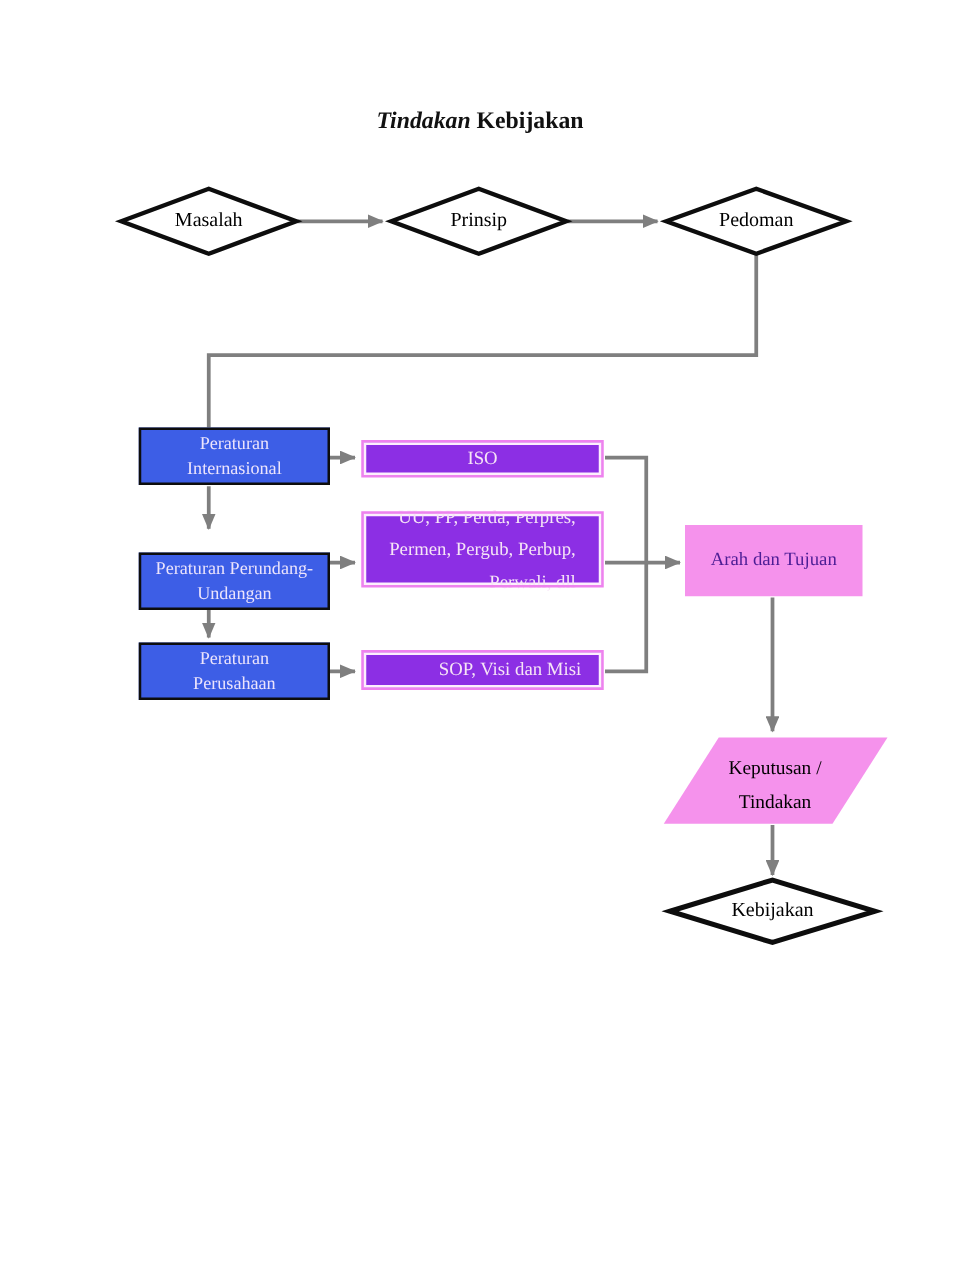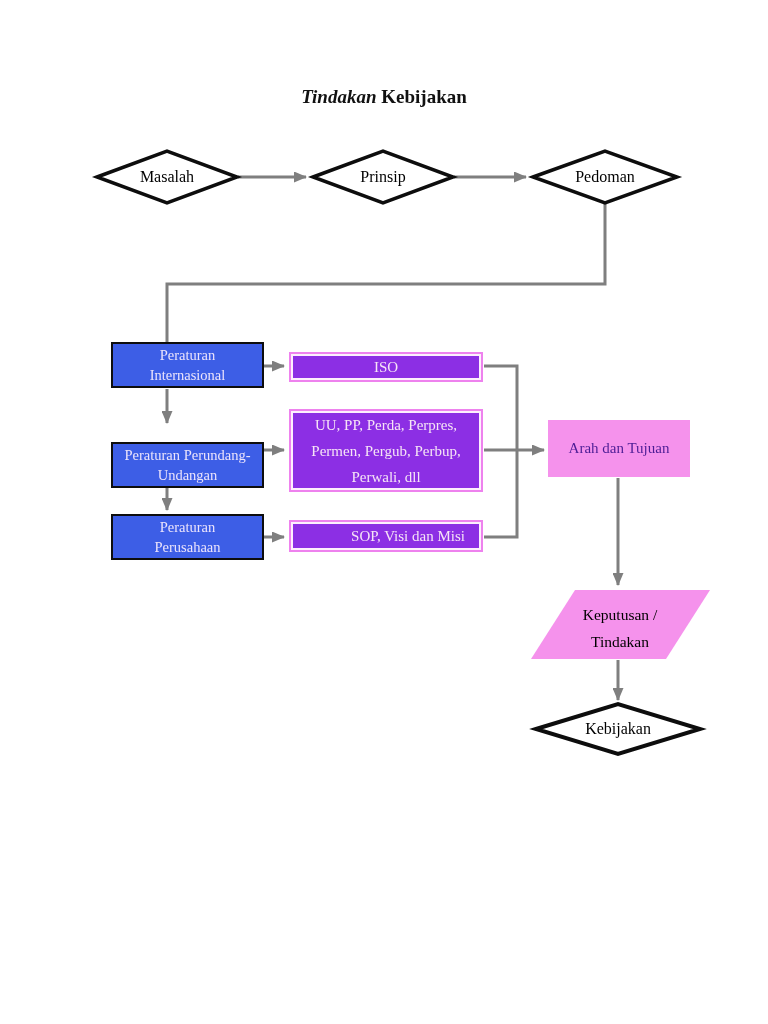--- a/index.html
+++ b/index.html
@@ -18,23 +18,23 @@
          text-align: center; white-space: pre-line; }
 
   .blue-box { left: 92px; width: 153px; height: 46px; background: #3d5ee6;
               border: 2px solid #0d0d0d; color: #ece4fc; font-size: 14.5px; line-height: 1.38; margin-left: 19px; }
   #box-internasional { top: 342px; }
   #box-perundang    { top: 442px; }
   #box-perusahaan   { top: 514px; }
 
   .purple-box { left: 291px; width: 190px; background: #8c2fe4;
                 border: 2px solid #fdeffd; outline: 2px solid #ee82ee;
-                color: #f6e4f6; font-size: 15px; }
+                color: #f6e4f6; font-size: 15px; text-align: right; }
   #box-iso { top: 354px; height: 26px; }
-  #box-uu  { top: 411px; height: 79px; line-height: 26px; }
+  #box-uu  { top: 411px; height: 57px; line-height: 26px; }
   #box-sop { top: 522px; height: 28px; padding-left: 44px; }
 
   .pink-box { left: 548px; top: 420px; width: 142px; height: 57px;
               background: #f592ec; color: #4c1d95; font-size: 15px; }
 
   .para-label { left: 540px; top: 601px; width: 160px; font-size: 15.5px;
                 line-height: 27px; white-space: pre-line; }
 
   .diamond-label { height: 22px; line-height: 22px; font-size: 16px; }
   #lbl-masalah   { left: 97px;  top: 166px; width: 140px; }

